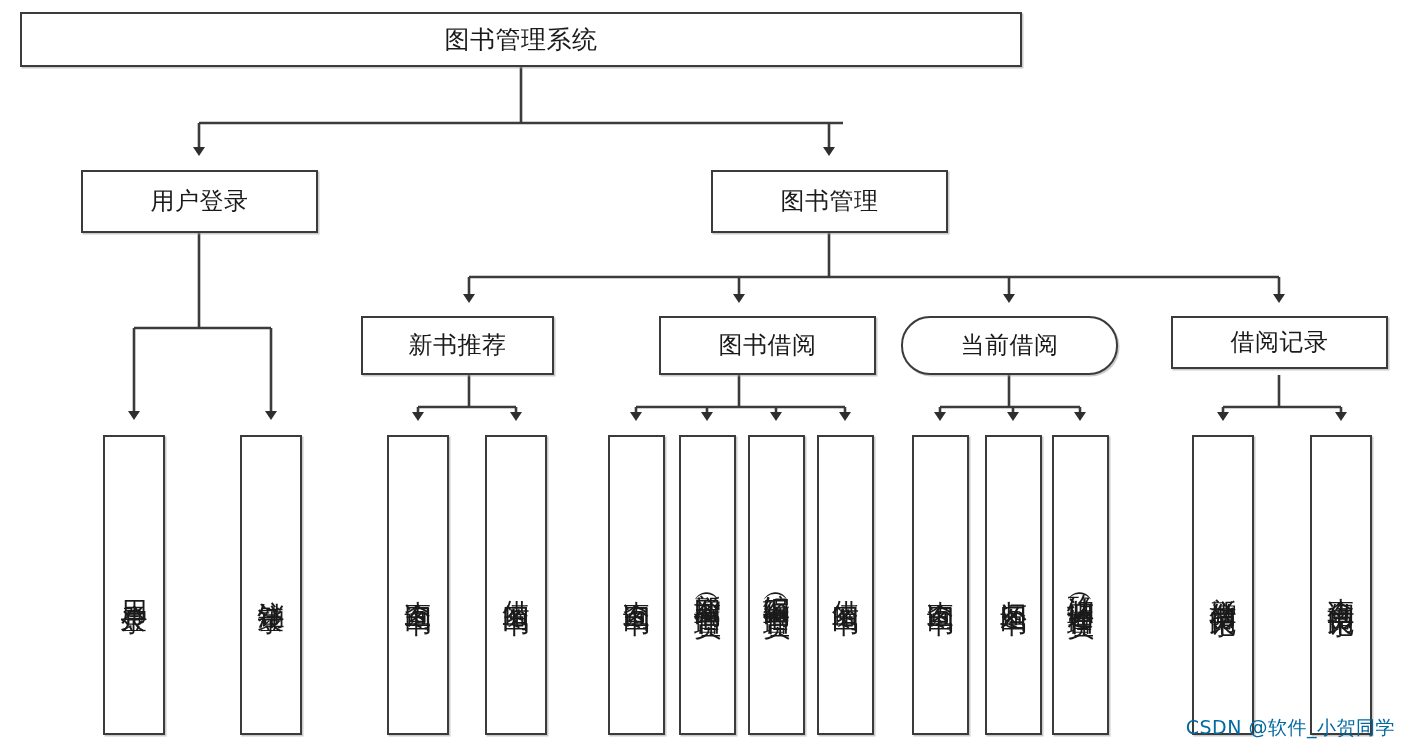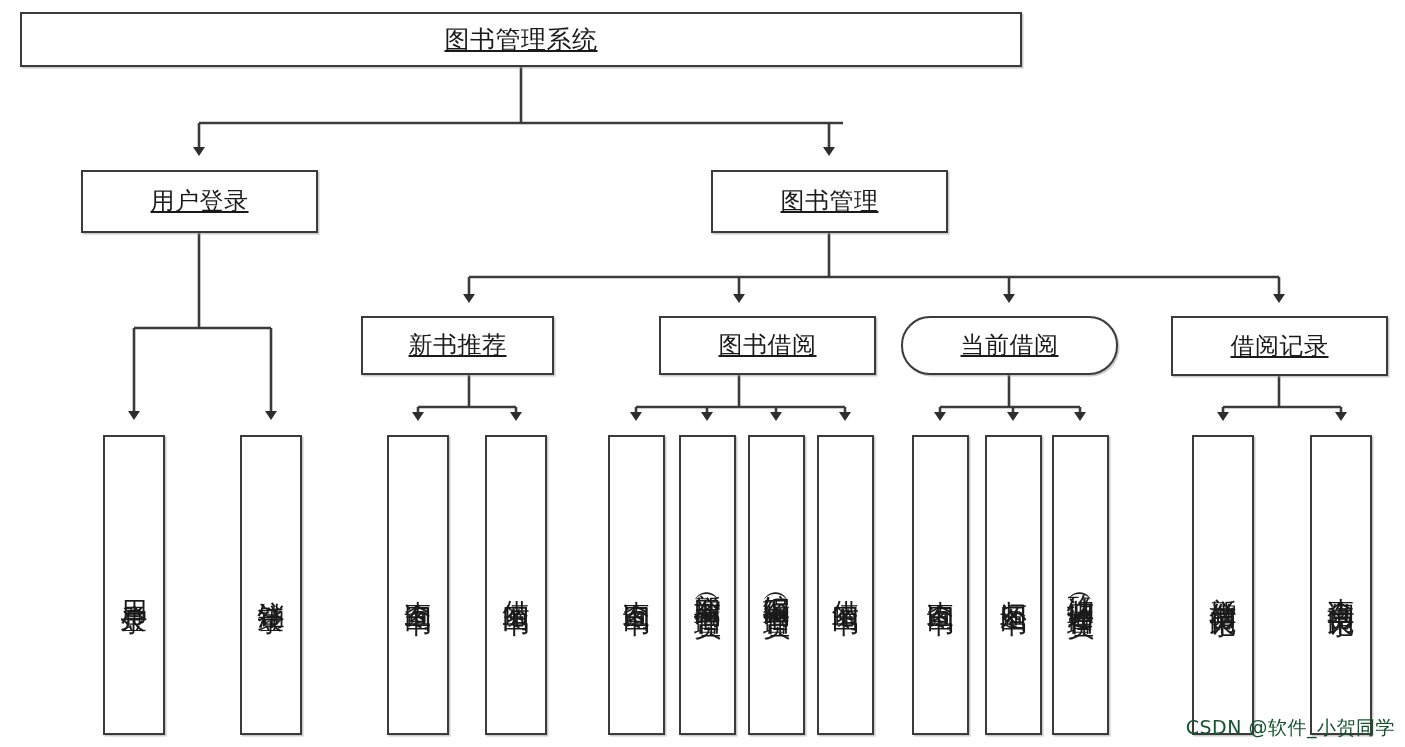--- a/index.html
+++ b/index.html
@@ -38,21 +38,20 @@
   }
   .node .label {
     display: block;
     letter-spacing: 0.5px;
   }
   
   .node.h .label {
     font-size: 24px;
     line-height: 1.1;
     white-space: nowrap;
-    text-decoration: underline;
   }
   .node.root .label {
     font-size: 25px;
   }
   
   .node.v {
     align-items: center;
     justify-content: center;
     padding: 4px 0;
   }
@@ -63,21 +62,21 @@
     line-height: 1.18;
     letter-spacing: 3px;
     white-space: nowrap;
     max-height: 100%;
   }
   .watermark {
     position: absolute;
     right: 10px;
     bottom: 6px;
     font-size: 19px;
-    color: #14532d;
+    color: #0369a1;
     white-space: nowrap;
     letter-spacing: 0.5px;
   }
 </style>
 </head>
 <body>
 
 <div id="canvas">
 
   <svg id="edges" viewBox="0 0 1405 747">
@@ -143,21 +142,21 @@
 
   <div class="node h" style="left:361px; top:316px; width:193px; height:59px;">
     <span class="label">新书推荐</span>
   </div>
   <div class="node h" style="left:631px; top:316px; width:217px; height:59px;margin-left:28px;">
     <span class="label">图书借阅</span>
   </div>
   <div class="node h" style="left:901px; top:316px; width:217px; height:59px;border-radius:29px;">
     <span class="label">当前借阅</span>
   </div>
-  <div class="node h" style="left:1171px; top:316px; width:217px; height:60px;">
+  <div class="node h" style="left:1171px; top:316px; width:217px; height:53px;">
     <span class="label">借阅记录</span>
   </div>
 
   <div class="node v" style="left:103px; top:435px; width:62px; height:300px;">
     <span class="label">用户登录</span>
   </div>
   <div class="node v" style="left:240px; top:435px; width:62px; height:300px;">
     <span class="label">注销登录</span>
   </div>
 

